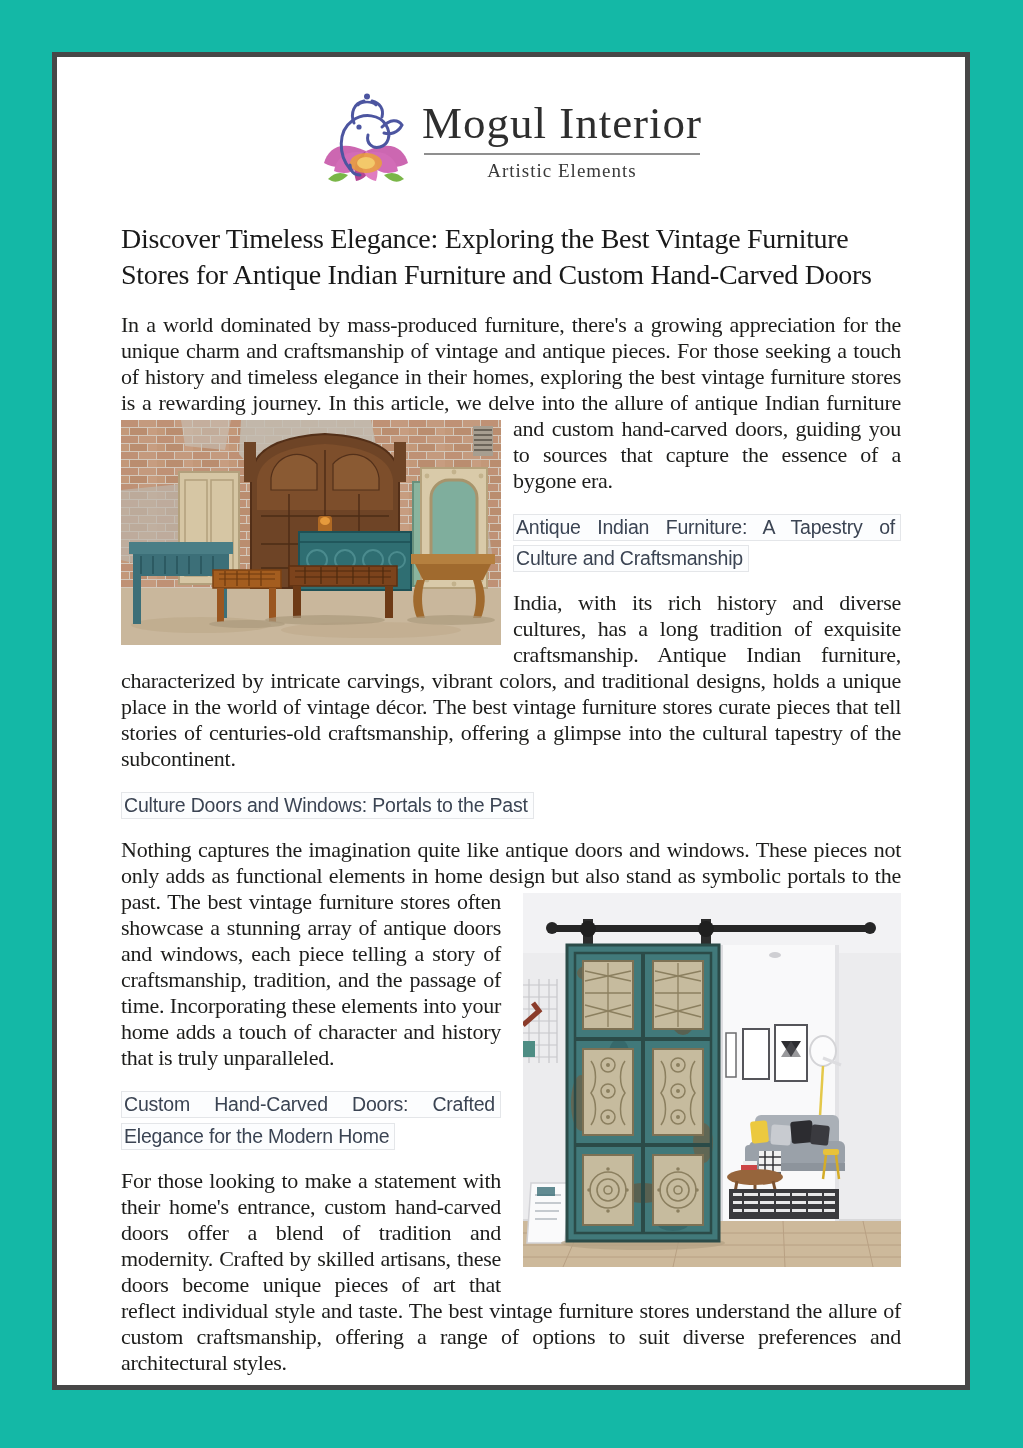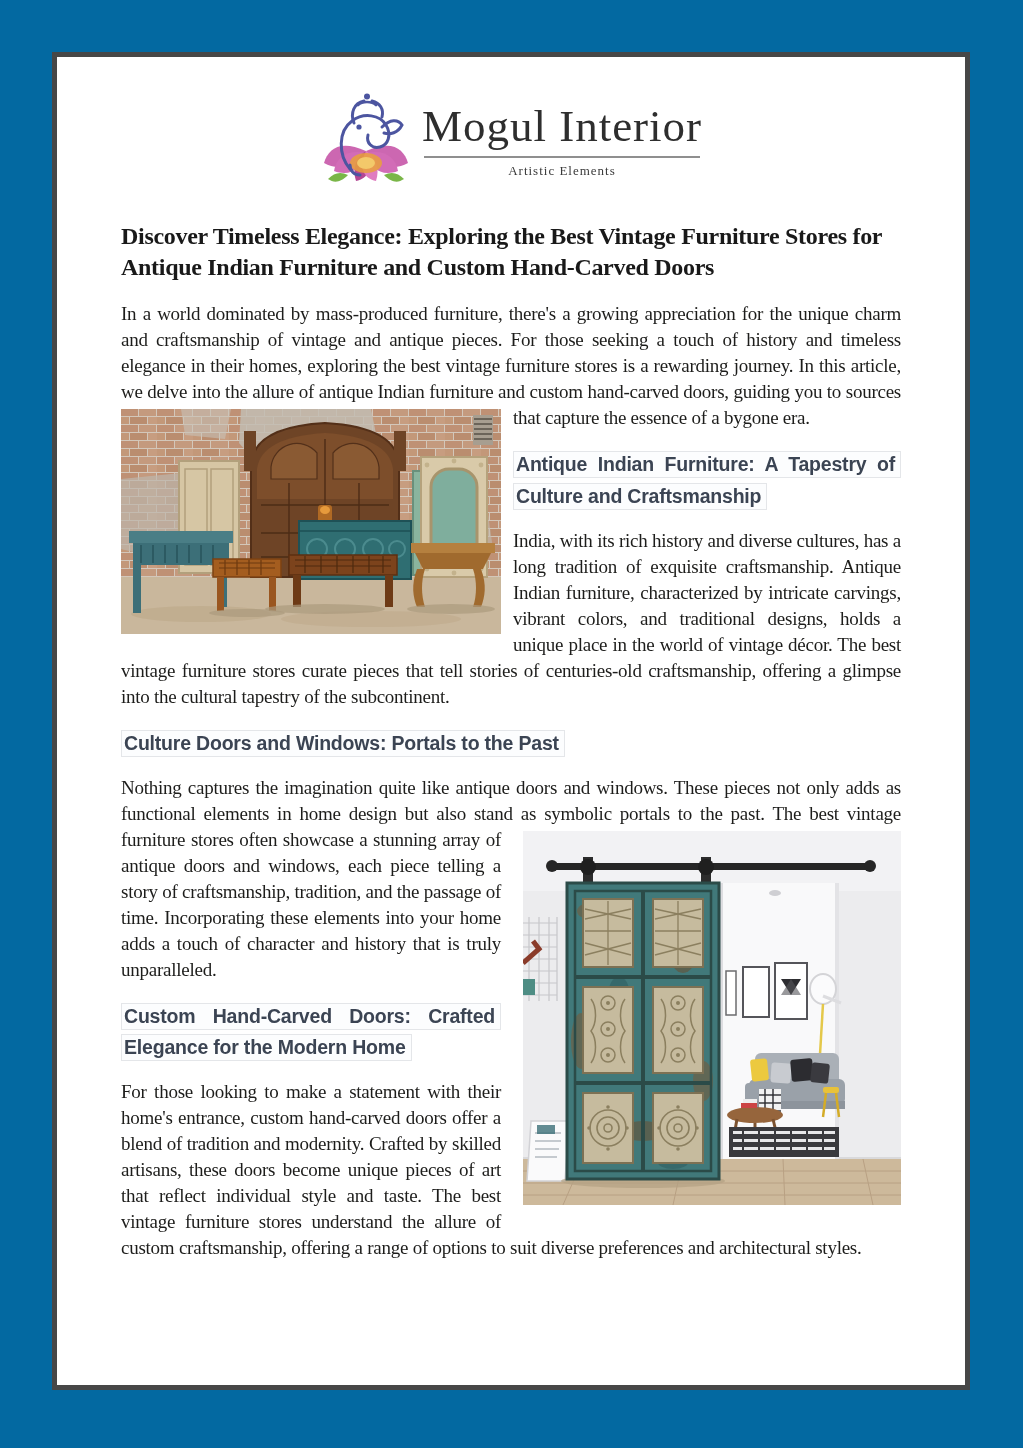--- a/index.html
+++ b/index.html
@@ -1,18 +1,18 @@
 <!DOCTYPE html>
 <html><head>
 <meta charset="utf-8">
 <style>
   * { box-sizing: border-box; }
   html,body { margin:0; padding:0; background:#ffffff; }
   .canvas {
-    position:relative; width:1023px; height:1448px; background:#0369a1;
+    position:relative; width:1023px; height:1448px; background:#14b8a6;
     font-family:"Liberation Serif","DejaVu Serif",serif; color:#1d1d1b;
     overflow:hidden;
   }
   .page {
     position:absolute; left:52px; top:52px; width:918px; height:1338px;
     background:#ffffff; border:5px solid #474747;
   }
   .page::before {
     content:""; position:absolute; z-index:-1;
     top:8px; left:8px; right:-15px; bottom:-15px; background:#000;
@@ -21,34 +21,34 @@
 
   
   .logo { display:flex; align-items:center; justify-content:center; gap:10px; margin:0 0 30px 0; }
   .logo-icon { width:92px; height:100px; flex:0 0 auto; }
   .logo-text { text-align:center; }
   .brand {
     font-size:45px; line-height:1.05; color:#2e2e2e; letter-spacing:1px;
     font-family:"Liberation Serif","DejaVu Serif",serif;
   }
   .brand-rule { height:2px; background:#8f8f8f; margin:6px 2px 5px 2px; }
-  .tagline { font-size:13px; color:#3a3a3a; letter-spacing:1px;font-family:Liberation Serif, serif; }
+  .tagline { font-size:19px; color:#3a3a3a; letter-spacing:1px;font-family:Liberation Serif, serif; }
 
   
   .title {
-    font-weight:bold; font-size:24px; line-height:1.3; letter-spacing:-0.3px;
+    font-weight:normal; font-size:28px; line-height:1.3; letter-spacing:-0.3px;
     margin:0 7px 18px 0; color:#191919;
   }
   p.body-text {
-    margin:0 0 18px 0; font-size:19px; line-height:26px; letter-spacing:-0.25px;
+    margin:0 0 18px 0; font-size:22px; line-height:26px; letter-spacing:-0.25px;
     text-align:justify;
   }
   .heading {
     font-family:"Liberation Sans","DejaVu Sans",sans-serif;
-    font-weight:bold; font-size:19.5px; line-height:1.6; letter-spacing:-0.2px;
+    font-weight:normal; font-size:19.5px; line-height:1.6; letter-spacing:-0.2px;
     color:#3b4453; text-align:justify; margin:0 0 16px 0;
   }
   .heading .hl {
     border:1px solid #e4e6e9; background:#fcfdfe; padding:1px 5px 2px 2px;
     -webkit-box-decoration-break:clone; box-decoration-break:clone;
   }
   .float-img { display:block; }
   .img1 { float:left; width:380px; height:225px; margin:4px 12px 8px 0; }
   .img2 { float:right; width:378px; height:374px; margin:4px 0 10px 22px; }
   .float-img svg { display:block; width:100%; height:100%; }

